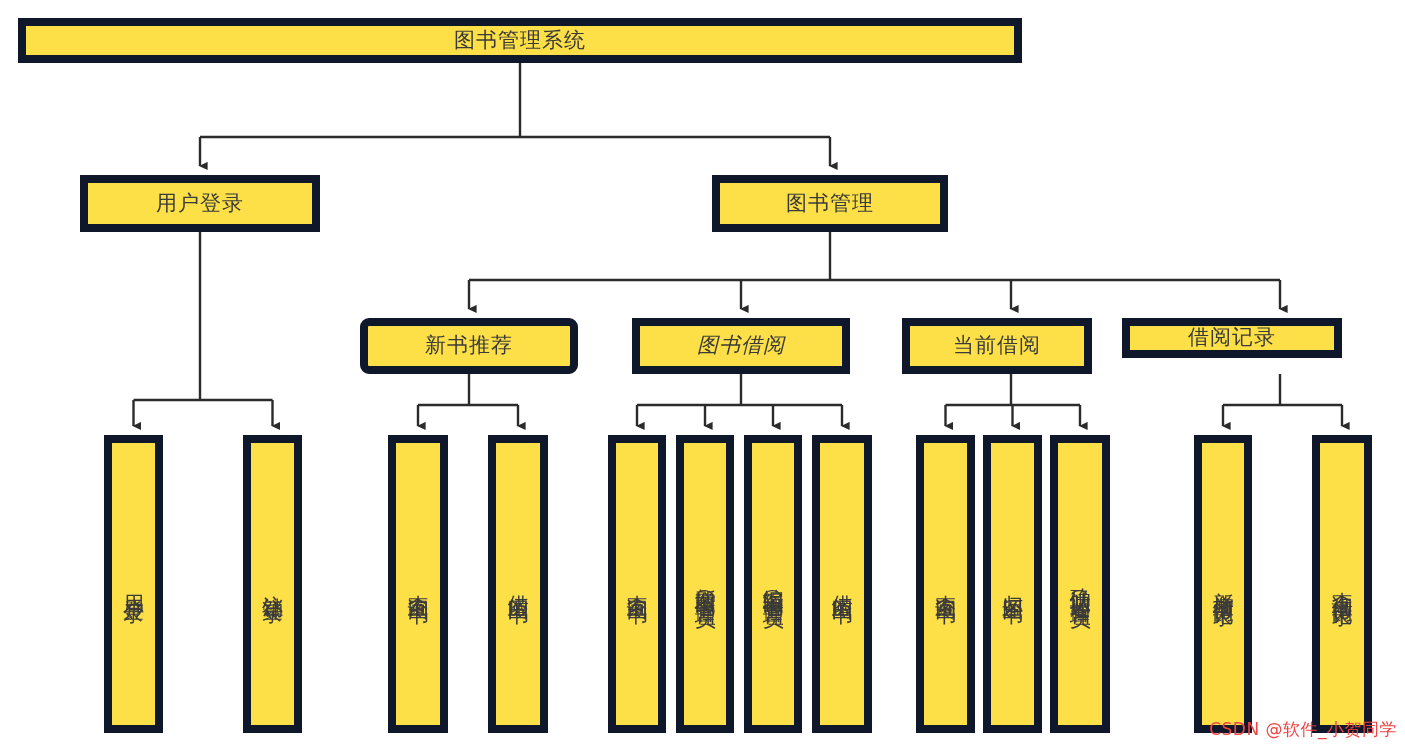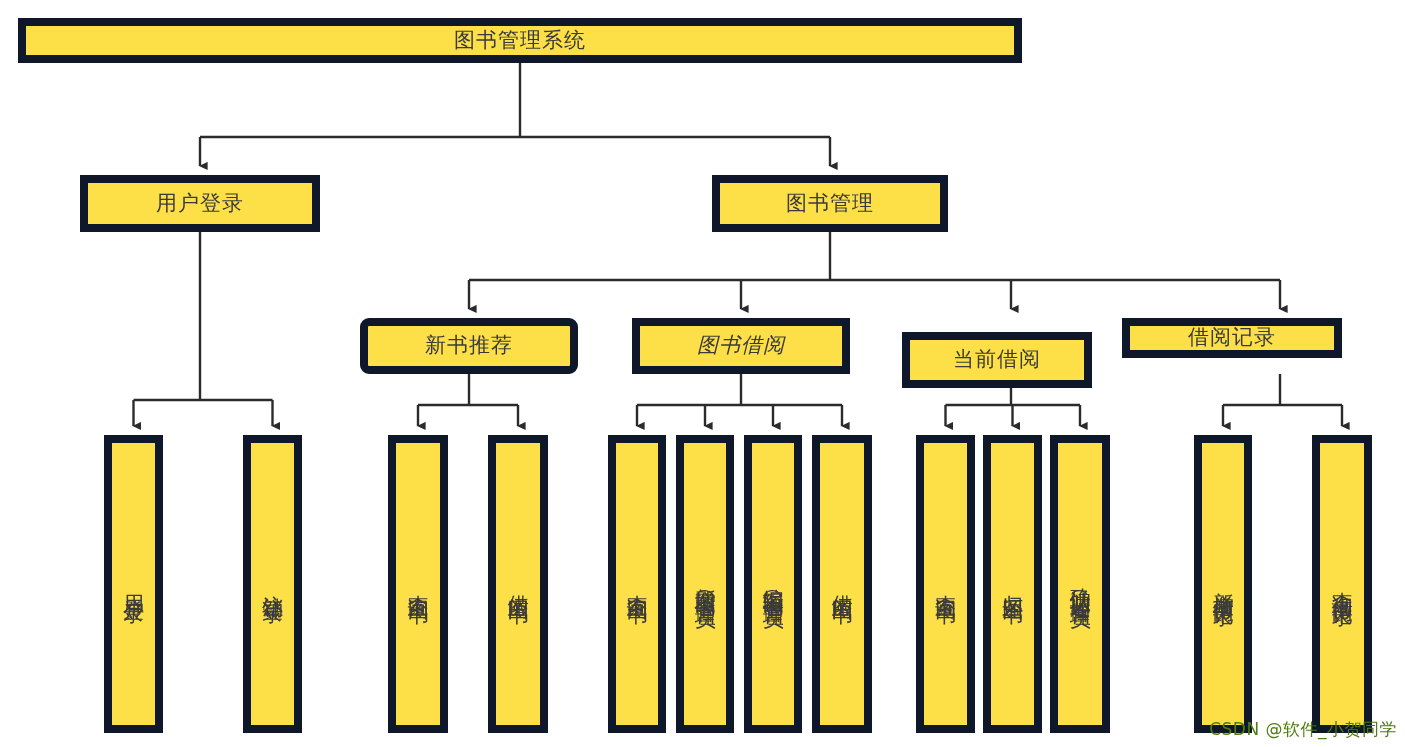--- a/index.html
+++ b/index.html
@@ -57,21 +57,21 @@
   }
   .node-box.vertical .node-label {
     writing-mode: vertical-rl;
     text-orientation: upright;
   }
   .watermark {
     position: absolute;
     right: 8px;
     bottom: 6px;
     font-size: 17px;
-    color: #4d7c0f;
+    color: #ef4444;
     letter-spacing: 0.5px;
     white-space: nowrap;
     pointer-events: none;
   }
 </style>
 </head>
 <body>
 
 <div id="diagram-root">
 
@@ -127,21 +127,21 @@
       </div>
       <div class="node-box horizontal" style="left: 712px; top: 175px; width: 236px; height: 57px;">
         <span class="node-label">图书管理</span>
       </div>
       <div class="node-box horizontal" style="left: 360px; top: 318px; width: 218px; height: 56px; border-radius: 9px;">
         <span class="node-label">新书推荐</span>
       </div>
       <div class="node-box horizontal" style="left: 632px; top: 318px; width: 218px; height: 56px; font-style: italic;">
         <span class="node-label">图书借阅</span>
       </div>
-      <div class="node-box horizontal" style="left: 902px; top: 332px; width: 190px; height: 56px;">
+      <div class="node-box horizontal" style="left: 902px; top: 318px; width: 190px; height: 56px;">
         <span class="node-label">当前借阅</span>
       </div>
       <div class="node-box horizontal" style="left: 1122px; top: 318px; width: 220px; height: 40px; align-items: flex-end;">
         <span class="node-label">借阅记录</span>
       </div>
       <div class="node-box vertical" style="left: 104px; top: 435px; width: 59px; height: 298px;">
         <span class="node-label">用户登录</span>
       </div>
       <div class="node-box vertical" style="left: 243px; top: 435px; width: 59px; height: 298px;">
         <span class="node-label">注销登录</span>

